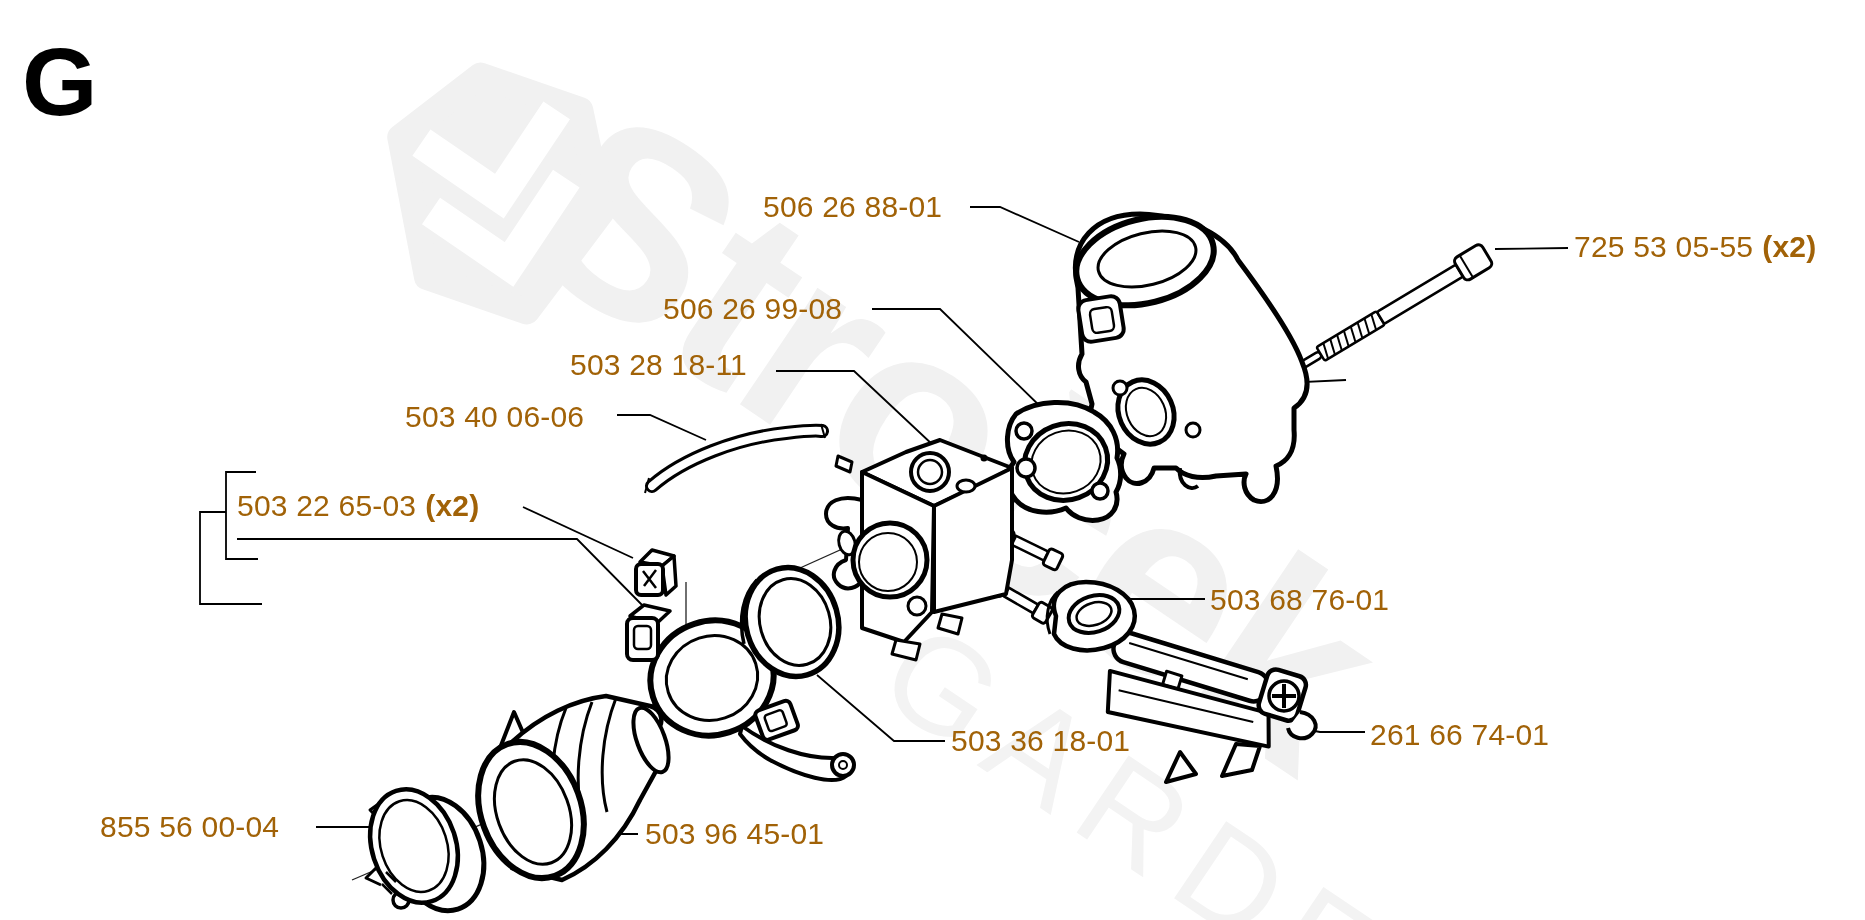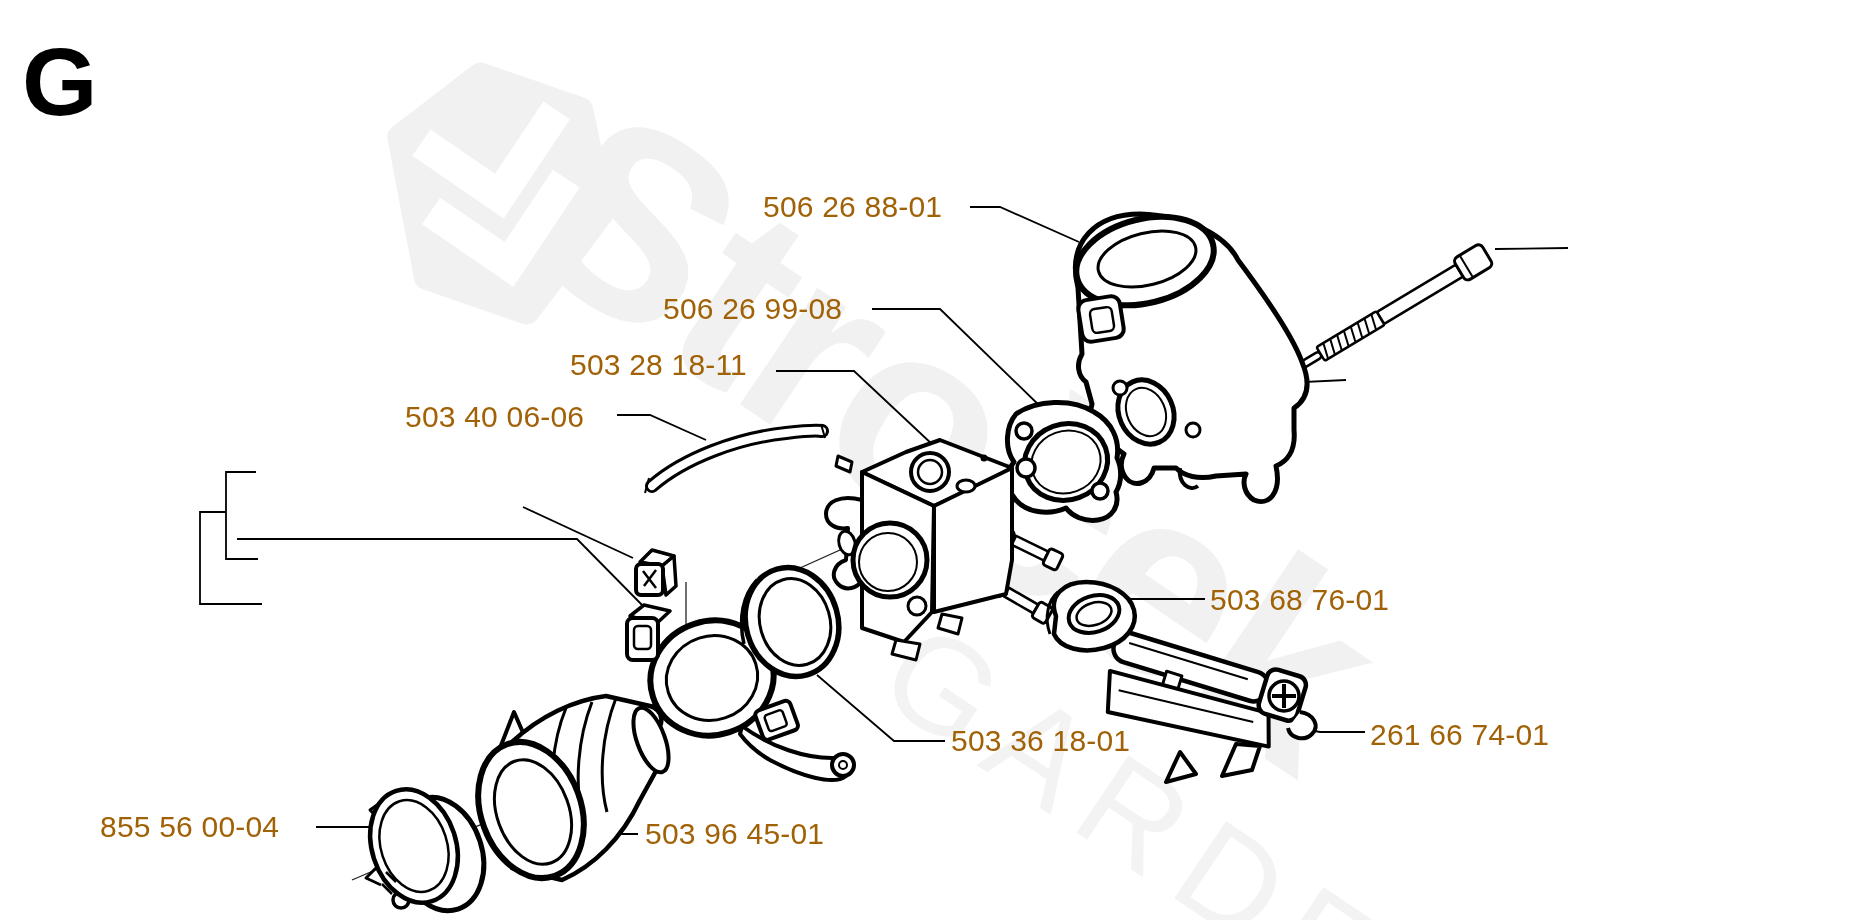--- a/index.html
+++ b/index.html
@@ -228,29 +228,35 @@
       <ellipse transform="rotate(-18 1094 614)" cx="1094" cy="614" rx="26" ry="18" stroke-width="4"></ellipse>
       <ellipse transform="rotate(-18 1094 614)" cx="1094" cy="614" rx="18" ry="11" stroke-width="2.5"></ellipse>
     </g>
   </svg>
 
   <div id="section-letter">G</div>
 
   <div class="lbl" style="left:763px;top:191px">
     <span class="txt">506 26 88-01</span>
   </div>
+  <div class="lbl" style="left:1574px;top:231px">
+    <span class="txt">725 53 05-55</span><span class="qty">(x2)</span>
+  </div>
   <div class="lbl" style="left:663px;top:293px">
     <span class="txt">506 26 99-08</span>
   </div>
   <div class="lbl" style="left:570px;top:349px">
     <span class="txt">503 28 18-11</span>
   </div>
   <div class="lbl" style="left:405px;top:401px">
     <span class="txt">503 40 06-06</span>
   </div>
+  <div class="lbl" style="left:237px;top:490px">
+    <span class="txt">503 22 65-03</span><span class="qty">(x2)</span>
+  </div>
   <div class="lbl" style="left:1210px;top:584px">
     <span class="txt">503 68 76-01</span>
   </div>
   <div class="lbl" style="left:951px;top:725px">
     <span class="txt">503 36 18-01</span>
   </div>
   <div class="lbl" style="left:1370px;top:719px">
     <span class="txt">261 66 74-01</span>
   </div>
   <div class="lbl" style="left:100px;top:811px">

